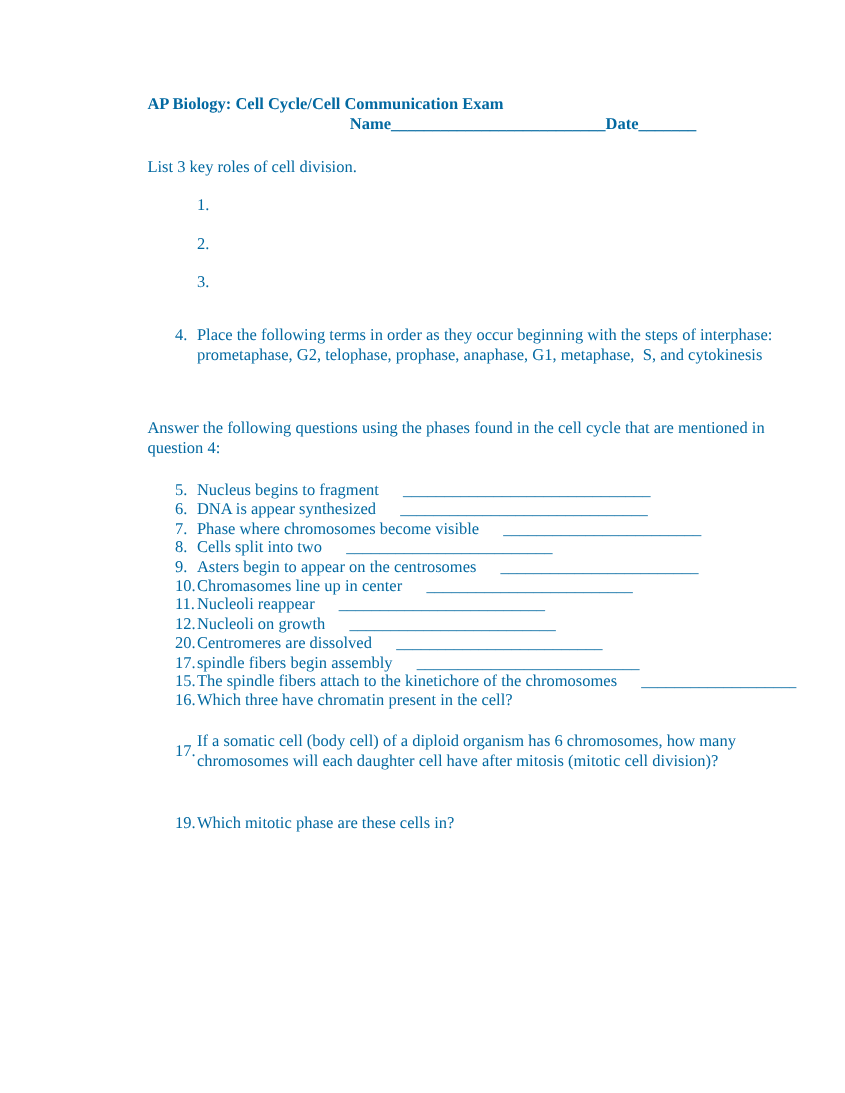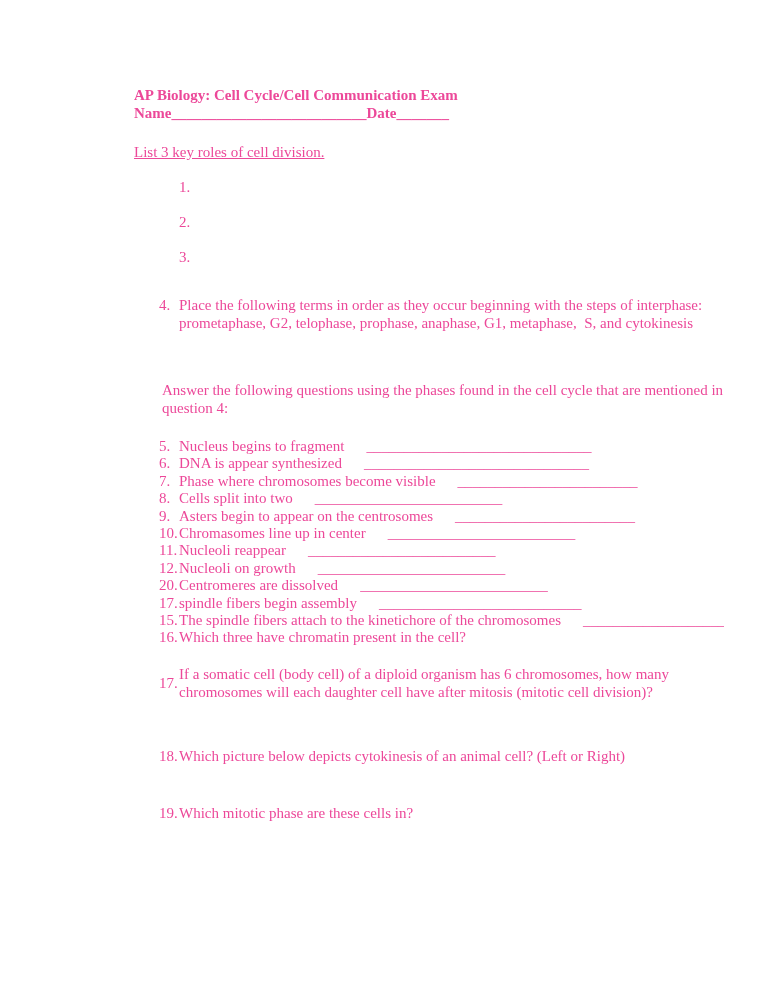--- a/index.html
+++ b/index.html
@@ -3,36 +3,36 @@
 <meta charset="utf-8">
 <style>
   * { margin: 0; padding: 0; box-sizing: border-box; }
   html, body { background: #ffffff; }
   .page {
     position: relative;
     width: 680px;
     height: 994px;
     margin: 0 auto;
     background: #ffffff;
-    color: #ec4899;
+    color: #0369a1;
     font-family: "Liberation Serif", serif;
     font-size: 15px;
     line-height: 18px;
     padding: 86px 91px 4px 90px;
     overflow: hidden;
   }
   .bold { font-weight: bold; }
-  .name-line { font-weight: bold; }
-  .intro { margin-top: 21px; text-decoration: underline; }
+  .name-line { text-align: right; font-weight: bold; }
+  .intro { margin-top: 21px; }
   .role-item { margin: 17px 0 0 45px; }
   .qpara { display: flex; margin-left: 25px; }
   .qpara .qnum { flex: 0 0 20px; }
   .qpara .qtext { white-space: pre; }
   .q4 { margin-top: 30px; }
-  .section-intro { margin-top: 49px; white-space: pre; margin-left: 28px; }
+  .section-intro { margin-top: 49px; white-space: pre; }
   .qlist { margin-top: 21px; }
   .qrow {
     display: flex;
     margin-left: 25px;
     line-height: 17.4px;
     white-space: pre;
   }
   .qrow .qnum { flex: 0 0 20px; }
   .qrow .blank { margin-left: 22px; }
   .q17 { margin-top: 18px; align-items: center; }
@@ -101,23 +101,19 @@
       <span class="qnum">16.</span><span>Which three have chromatin present in the cell?</span>
     </div>
   </div>
 
   <div class="qpara q17">
     <span class="qnum">17.</span>
     <span class="qtext">If a somatic cell (body cell) of a diploid organism has 6 chromosomes, how many
 chromosomes will each daughter cell have after mitosis (mitotic cell division)?</span>
   </div>
 
-  <div class="qpara q18">
-    <span class="qnum">18.</span>
-    <span class="qtext">Which picture below depicts cytokinesis of an animal cell? (Left or Right)</span>
-  </div>
 
   <div class="qpara q19">
     <span class="qnum">19.</span>
     <span class="qtext">Which mitotic phase are these cells in?</span>
   </div>
 
 </div>
 
 </body></html>

